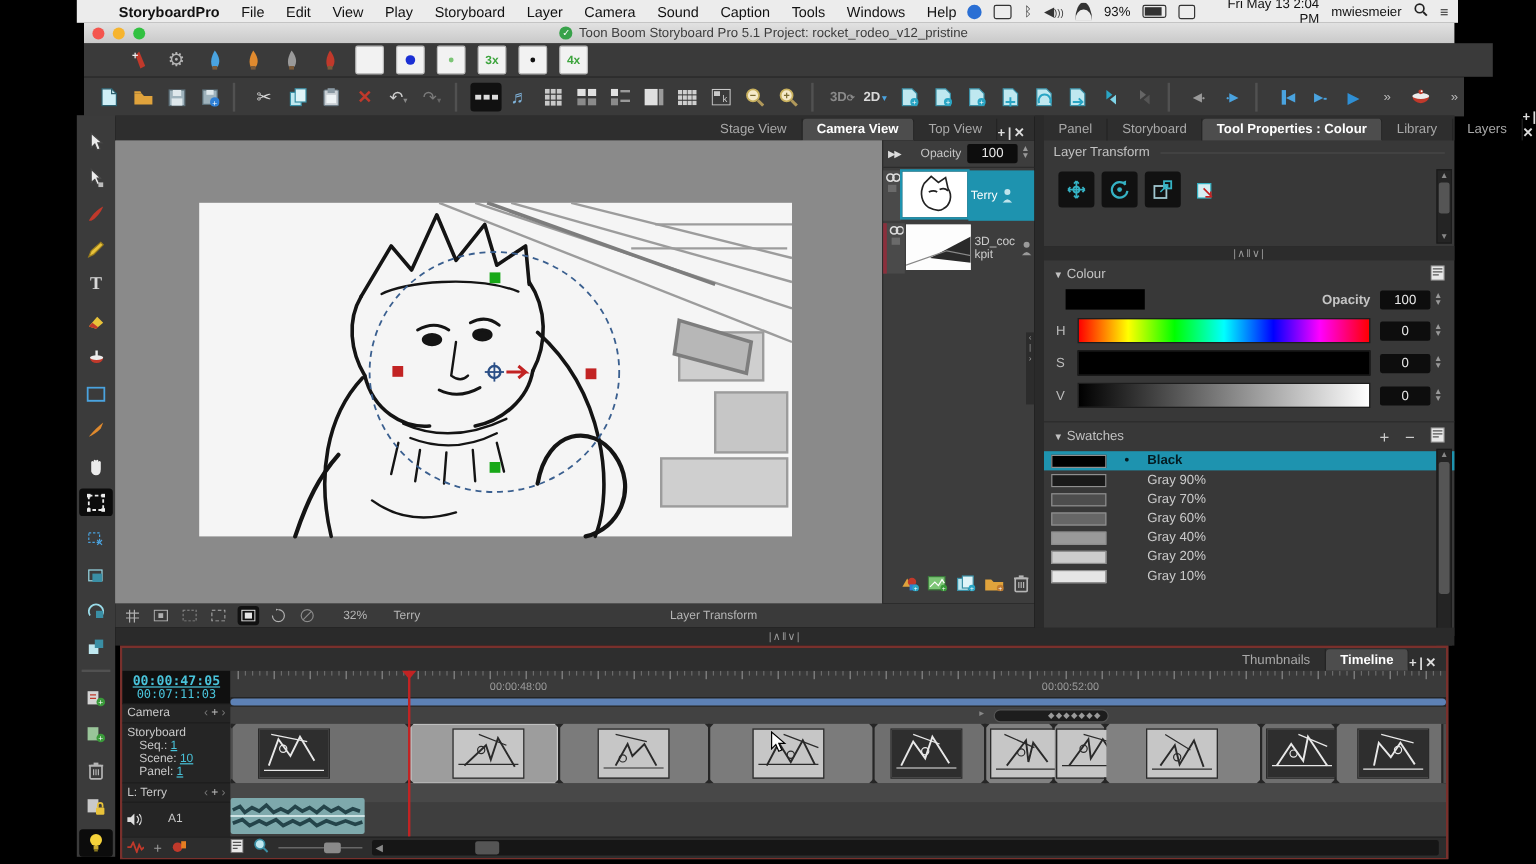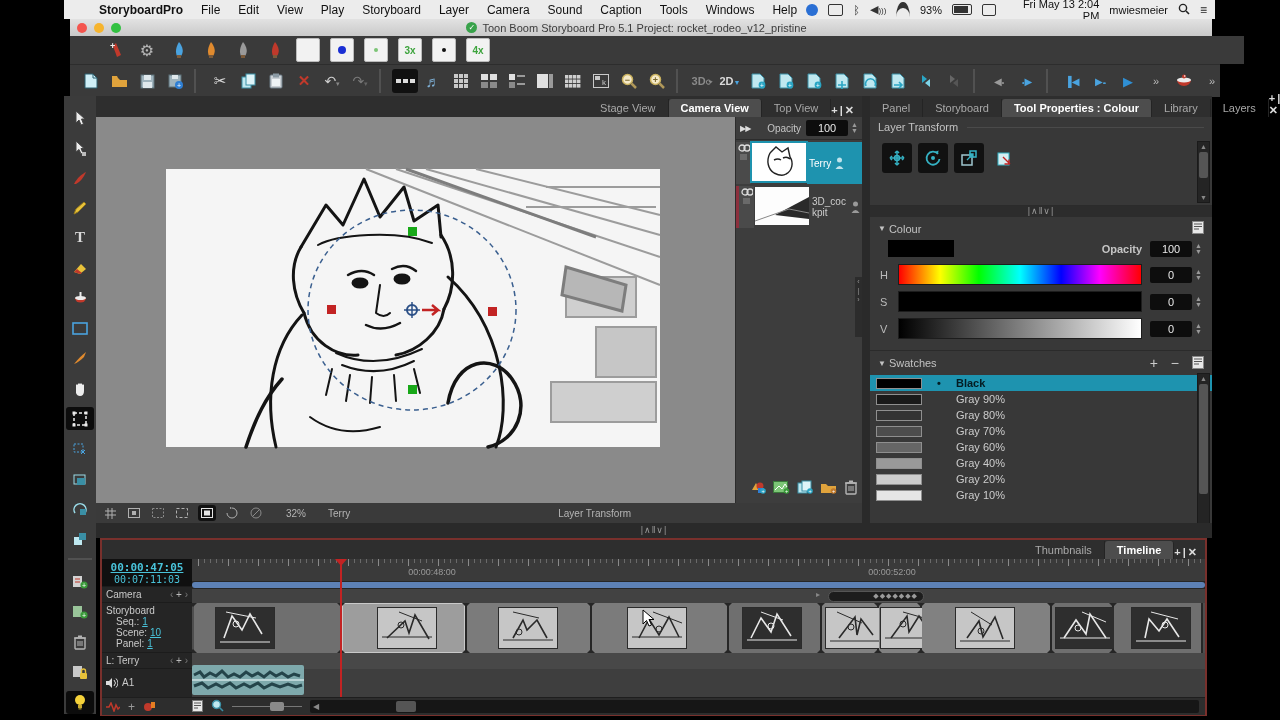--- a/index.html
+++ b/index.html
@@ -850,25 +850,20 @@
             <span class="swchip" style="background: rgb(0, 0, 0);"></span>
             <span style="width: 14px; text-align: center;">•</span>
             <span>Black</span>
           </div>
           <div class="swrow">
             <span class="swchip" style="background: rgb(26, 26, 26);"></span>
             <span style="width: 14px; text-align: center;"></span>
             <span>Gray 90%</span>
           </div>
           <div class="swrow">
-            <span class="swchip" style="background: rgb(51, 51, 51);"></span>
-            <span style="width: 14px; text-align: center;"></span>
-            <span>Gray 80%</span>
-          </div>
-          <div class="swrow">
             <span class="swchip" style="background: rgb(77, 77, 77);"></span>
             <span style="width: 14px; text-align: center;"></span>
             <span>Gray 70%</span>
           </div>
           <div class="swrow">
             <span class="swchip" style="background: rgb(102, 102, 102);"></span>
             <span style="width: 14px; text-align: center;"></span>
             <span>Gray 60%</span>
           </div>
           <div class="swrow">
@@ -919,21 +914,21 @@
         <div>Storyboard</div>
         <div style="padding-left:10px;"><span>Seq.:</span> <span class="cyu">1</span></div>
         <div style="padding-left:10px;"><span>Scene:</span> <span class="cyu">10</span></div>
         <div style="padding-left:10px;"><span>Panel:</span> <span class="cyu">1</span></div>
       </div>
       <div class="tlabel" style="top:94px;height:16px;">
         <span>L: Terry</span>
         <span class="trackbtns">‹ <b>+</b> ›</span>
       </div>
       <div class="tlabel" style="top:110px;height:28px;border-bottom:none;">
-        <span class="r" style="gap:4px;padding-top:6px;">
+        <span class="r" style="gap:22px;padding-top:6px;">
           <svg width="12" height="10">
               <path d="M0,3 h3 l3,-3 v10 l-3,-3 h-3 z" fill="#ddd"></path>
               <path d="M8,2 q3,3 0,6 M10,0.5 q4,4.5 0,9" stroke="#ddd" fill="none"></path>
             </svg>
           <span>A1</span>
         </span>
       </div>
 
       <div class="abs" style="left:90px;top:0;width:1013px;height:22px;background:#3a3a3a;border-bottom:1px solid #222;overflow:hidden;" id="ruler">
           <span style="position:absolute;left:6px;top:0;width:1px;height:7px;background:#8a8a8a;"></span>

